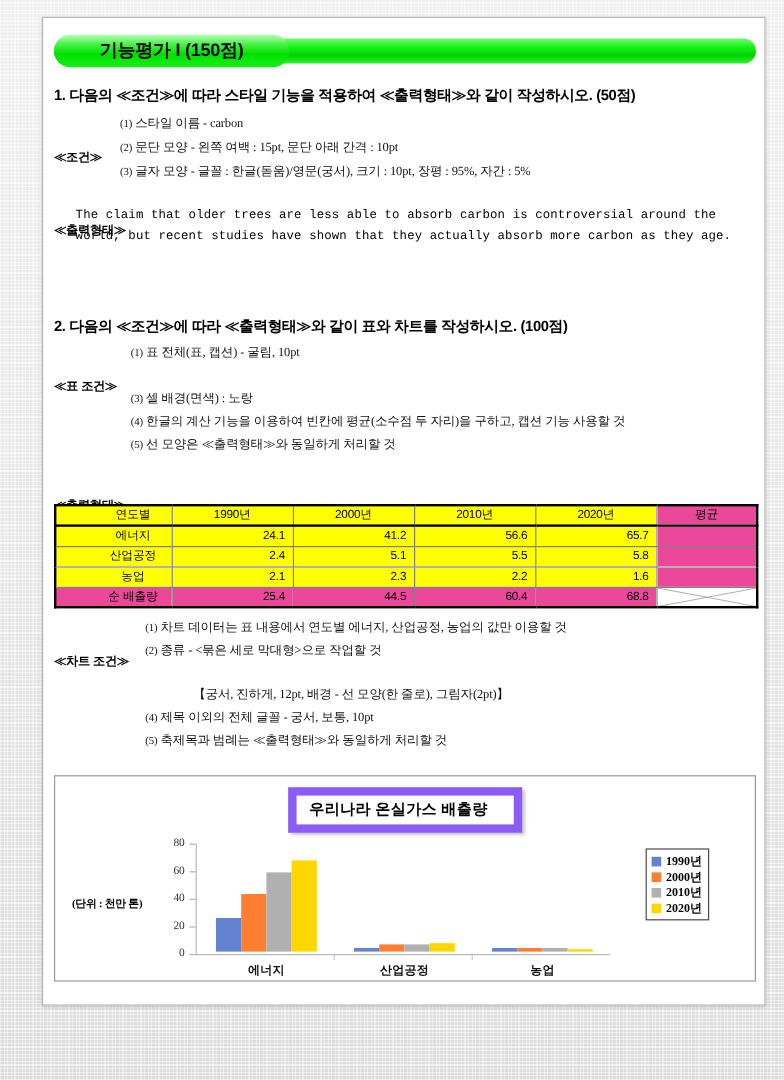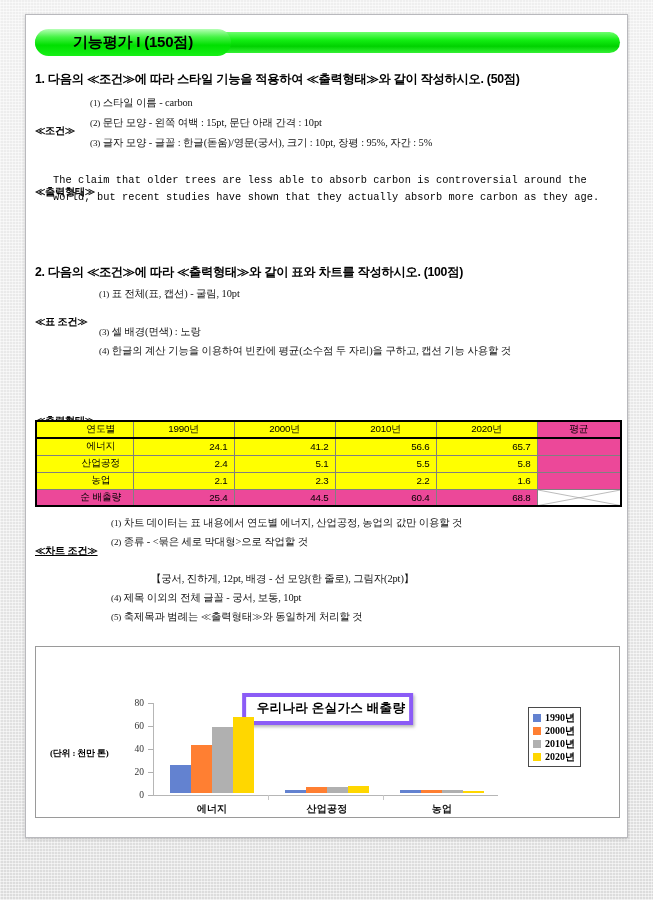--- a/index.html
+++ b/index.html
@@ -15,21 +15,21 @@
   
   .backdrop {
     position: absolute; inset: 0;
     background:
       repeating-linear-gradient(0deg, rgba(255,255,255,.55) 0 1px, rgba(0,0,0,0) 1px 3px),
       repeating-linear-gradient(90deg, rgba(255,255,255,.45) 0 1px, rgba(0,0,0,0) 1px 3px),
       linear-gradient(180deg,#efefef 0%, #e6e6e6 55%, #dcdcdc 100%);
   }
   .page {
     position: absolute;
-    left: 25px; top: 14px;
+    left: 35px; top: 14px;
     width: 603px; height: 824px;
     background: #ffffff;
     border: 1px solid #b9b9bd;
     box-shadow: 0 1px 3px rgba(0,0,0,.18);
     box-sizing: border-box;
     padding: 0;
   }
   .inner { position: relative; width: 100%; height: 100%; }
 
   
@@ -153,31 +153,30 @@
     border: 1px solid #9a9a9a;
     background: #fff;
     box-sizing: border-box;
   }
   .chart-title-wrap {
     position: absolute;
     left: 50%; transform: translateX(-50%);
     top: 9px;
   }
   .chart-title {
-    border: 4px solid #8b5cf6;
+    border: 7px solid #8b5cf6;
     background: #fff;
-    padding: 3px 4px 4px 11px;
+    padding: 3px 22px 4px 11px;
     font-family: "Liberation Serif", serif;
     font-weight: bold;
     font-size: 12.6px;
     color: #000;
     white-space: nowrap;
     box-shadow: 2px 2px 3px rgba(120,120,120,.55);
     letter-spacing: 0.3px;
-    margin-top: 37px;
   }
   .axis-unit {
     position: absolute;
     font-family: "Liberation Serif", serif;
     font-weight: bold;
     font-size: 9px;
     color: #000;
     white-space: nowrap;
     letter-spacing: -0.2px;
   }
@@ -271,20 +270,24 @@
       <span class="num">(1)</span>
       <span>표 전체(표, 캡션) - 굴림, 10pt</span>
     </div>
     <div class="cond" style="left:73px; top:310px;">
       <span class="num">(3)</span>
       <span>셀 배경(면색) : 노랑</span>
     </div>
     <div class="cond" style="left:73px; top:329px;">
       <span class="num">(4)</span>
       <span>한글의 계산 기능을 이용하여 빈칸에 평균(소수점 두 자리)을 구하고, 캡션 기능 사용할 것</span>
+    </div>
+    <div class="cond" style="left:73px; top:348px;">
+      <span class="num">(5)</span>
+      <span>선 모양은 ≪출력형태≫와 동일하게 처리할 것</span>
     </div>
 
     <div class="lbl" style="left:9px; top:371px;">≪출력형태≫</div>
 
 
     <table class="data" style="left:9px; top:405px; width:585px;">
       <colgroup>
         <col style="width:97px">
           <col style="width:101px">
           <col style="width:101px">
@@ -334,21 +337,21 @@
           <td class="diag lastcol">
             <svg viewBox="0 0 84 17" preserveAspectRatio="none">
               <line x1="0" y1="0" x2="84" y2="17" stroke="#999" stroke-width="0.7"></line>
               <line x1="0" y1="17" x2="84" y2="0" stroke="#999" stroke-width="0.7"></line>
             </svg>
           </td>
         </tr>
       </tbody>
     </table>
 
-    <div class="lbl" style="left:9px; top:501px;text-decoration:underline;">≪차트 조건≫</div>
+    <div class="lbl" style="left:9px; top:501px;">≪차트 조건≫</div>
     <div class="cond" style="left:85px; top:501px;">
       <span class="num">(1)</span>
       <span>차트 데이터는 표 내용에서 연도별 에너지, 산업공정, 농업의 값만 이용할 것</span>
     </div>
     <div class="cond" style="left:85px; top:520px;">
       <span class="num">(2)</span>
       <span>종류 - &lt;묶은 세로 막대형&gt;으로 작업할 것</span>
     </div>
     <div class="cond" style="left:125px; top:557px;">【궁서, 진하게, 12pt, 배경 - 선 모양(한 줄로), 그림자(2pt)】</div>
     <div class="cond" style="left:85px; top:576px;">

